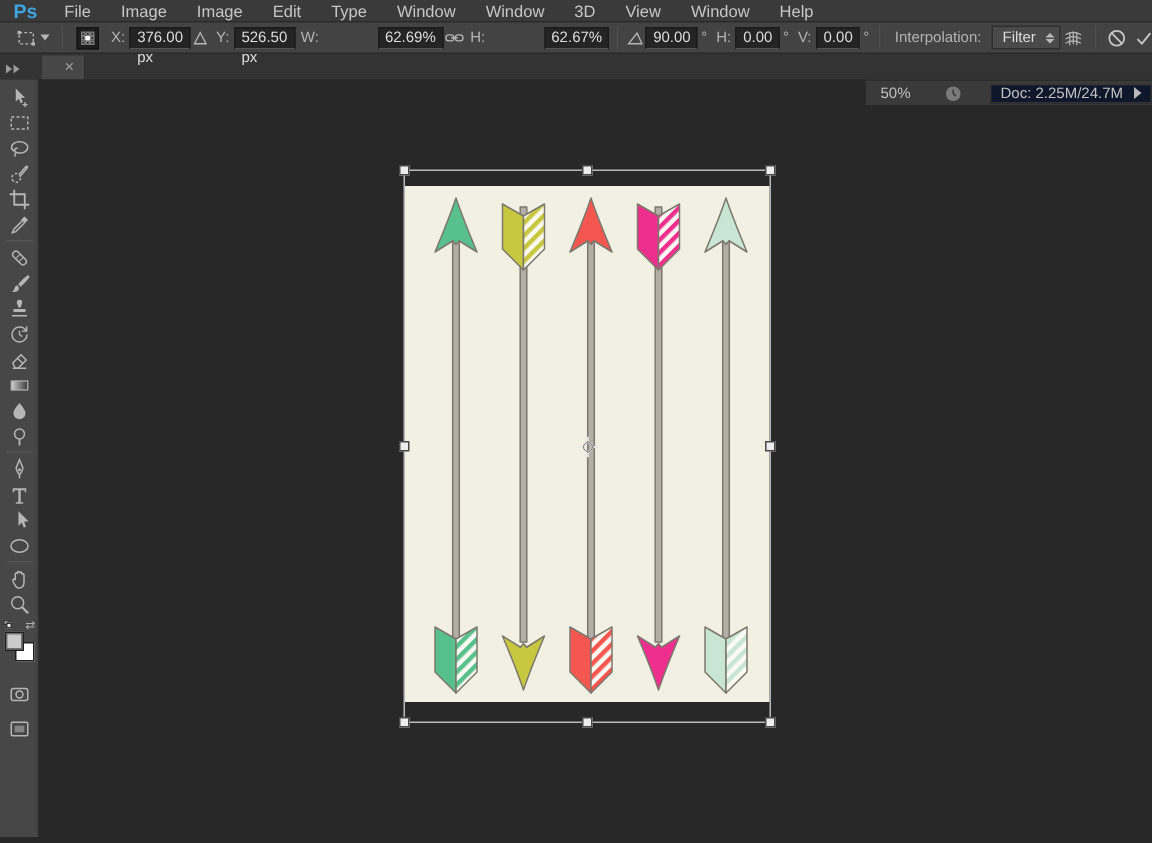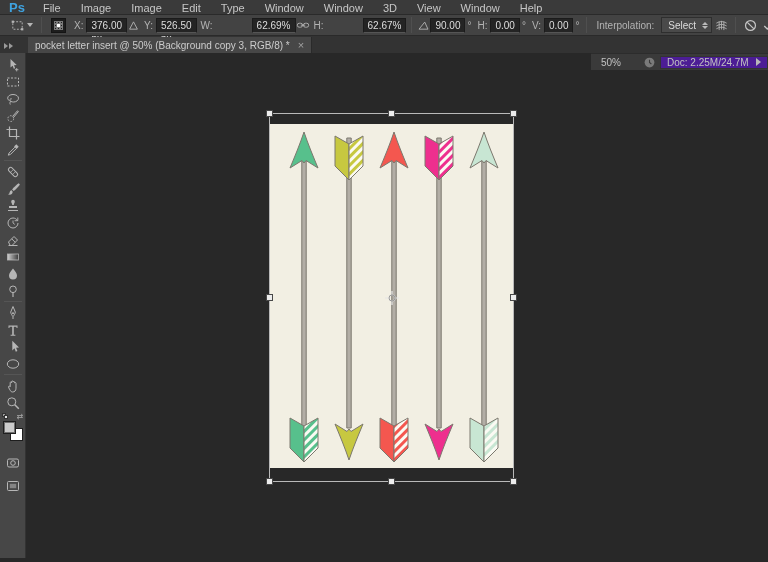--- a/index.html
+++ b/index.html
@@ -61,21 +61,21 @@
   .transform-box { position:absolute; left:243px; top:60px; width:245px; height:369px; border:1px solid #b9b9b9; }
   .handle { position:absolute; width:7px; height:7px; background:#ededed; border:1px solid #484848; }
   .h-tl{left:-4px;top:-4px;} .h-tc{left:calc(50% - 4px);top:-4px;} .h-tr{right:-4px;top:-4px;}
   .h-ml{left:-4px;top:calc(50% - 4px);} .h-mr{right:-4px;top:calc(50% - 4px);}
   .h-bl{left:-4px;bottom:-4px;} .h-bc{left:calc(50% - 4px);bottom:-4px;} .h-br{right:-4px;bottom:-4px;}
   .ref-center { position:absolute; left:calc(50% - 7px); top:calc(50% - 7px); width:14px; height:14px; }
   
   .status-bar { height:17px; background:#3a3a3a; border-top:1px solid #2c2c2c; display:flex; align-items:center; font-size:10px; color:#c2c2c2; }
   .status-zoom { margin-left:10px; width:34px; }
   .status-icon { margin-left:8px; }
-  .doc-field { margin-left:4px; background:#4c1d95; border:1px solid #333; height:13px; display:flex; align-items:center; padding:0 6px; width:108px; justify-content:space-between; }
+  .doc-field { margin-left:18px; background:#0f172a; border:1px solid #333; height:13px; display:flex; align-items:center; padding:0 6px; width:108px; justify-content:space-between; }
   .play-tri { width:0; height:0; border-top:4px solid transparent; border-bottom:4px solid transparent; border-left:5px solid #b8b8b8; }
 </style>
 </head>
 <body>
 
 <div class="menu-bar">
   <span class="ps-logo">Ps</span>
   <div class="menu-items" id="menu-items">
       <span class="menu-item">File</span>
       <span class="menu-item">Image</span>
@@ -143,21 +143,21 @@
   <span class="deg">°</span>
   <span class="opt-label">H:</span>
   <span class="opt-field f-ang">0.00</span>
   <span class="deg">°</span>
   <span class="opt-label">V:</span>
   <span class="opt-field f-ang">0.00</span>
   <span class="deg">°</span>
   <div class="opt-sep"></div>
   <span class="opt-label">Interpolation:</span>
   <div class="dropdown">
-    <span>Select</span>
+    <span>Filter</span>
     <span class="dd-ud">
         <i class="up"></i>
         <i class="dn"></i>
       </span>
   </div>
   <div class="opt-right">
     <span class="icon-btn">
       <svg width="15" height="15" viewBox="0 0 16 16">
         <path d="M2.5 5.5q5.5-3.4 11 0M2.5 8.5q5.5-3.4 11 0M2.5 11.5q5.5-3.4 11 0M5.5 3.7v9.2M8 3v9.2M10.5 3.7v9.2" fill="none" stroke="#b6b6b6" stroke-width=".9"></path>
       </svg>
@@ -176,21 +176,20 @@
     </span>
   </div>
 </div>
 
 <div class="tab-bar">
   <div class="collapse-zone">
     <span class="tri-r"></span>
     <span class="tri-r"></span>
   </div>
   <div class="doc-tab">
-    <span>pocket letter insert @ 50% (Background copy 3, RGB/8) *</span>
     <span class="tab-close">×</span>
   </div>
 </div>
 
 <div class="main">
   <div class="toolbar" id="toolbar">
       <div class="tool">
         <svg width="16" height="16" viewBox="0 0 16 16">
           <path d="M5.5 2v8.6l2.1-1.8 1.2 3 1.4-.6-1.2-2.9 2.7-.2z" fill="#b6b6b6"></path>
           <path d="M11.7 11v3.4M10 12.7h3.4" stroke="#b6b6b6" stroke-width=".9"></path>

